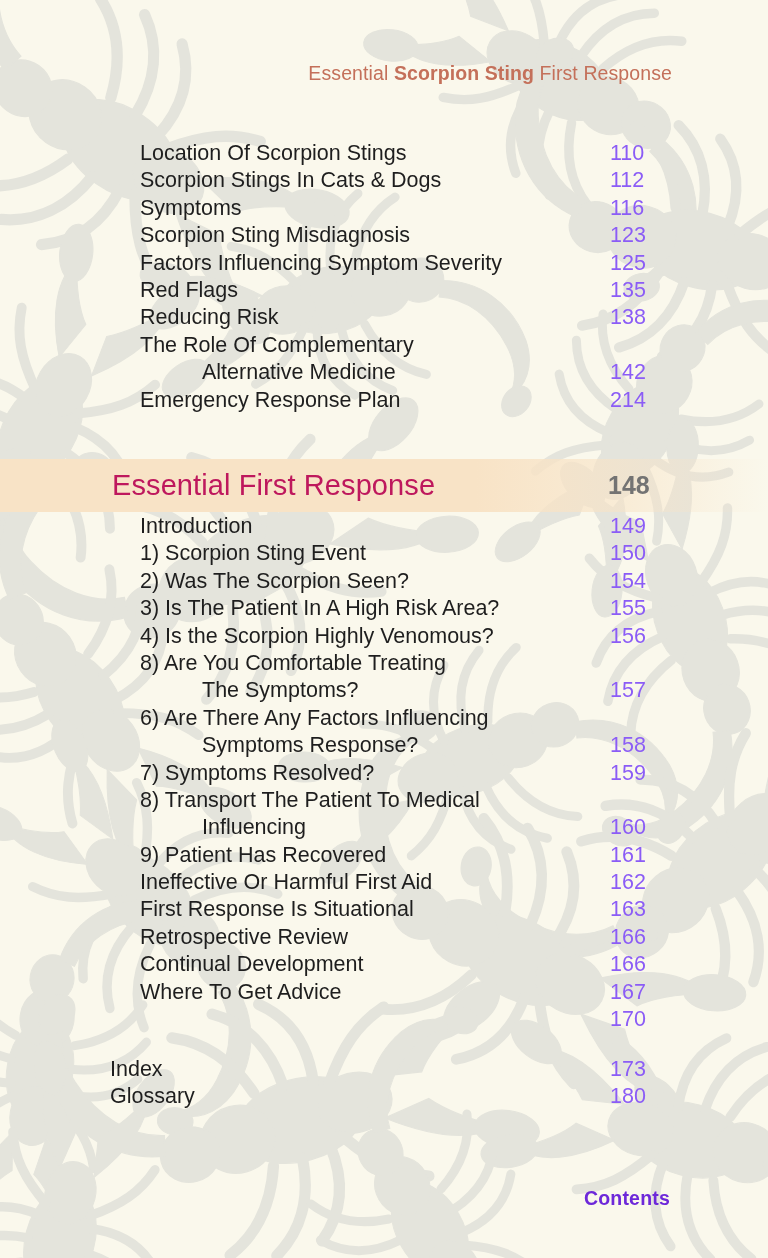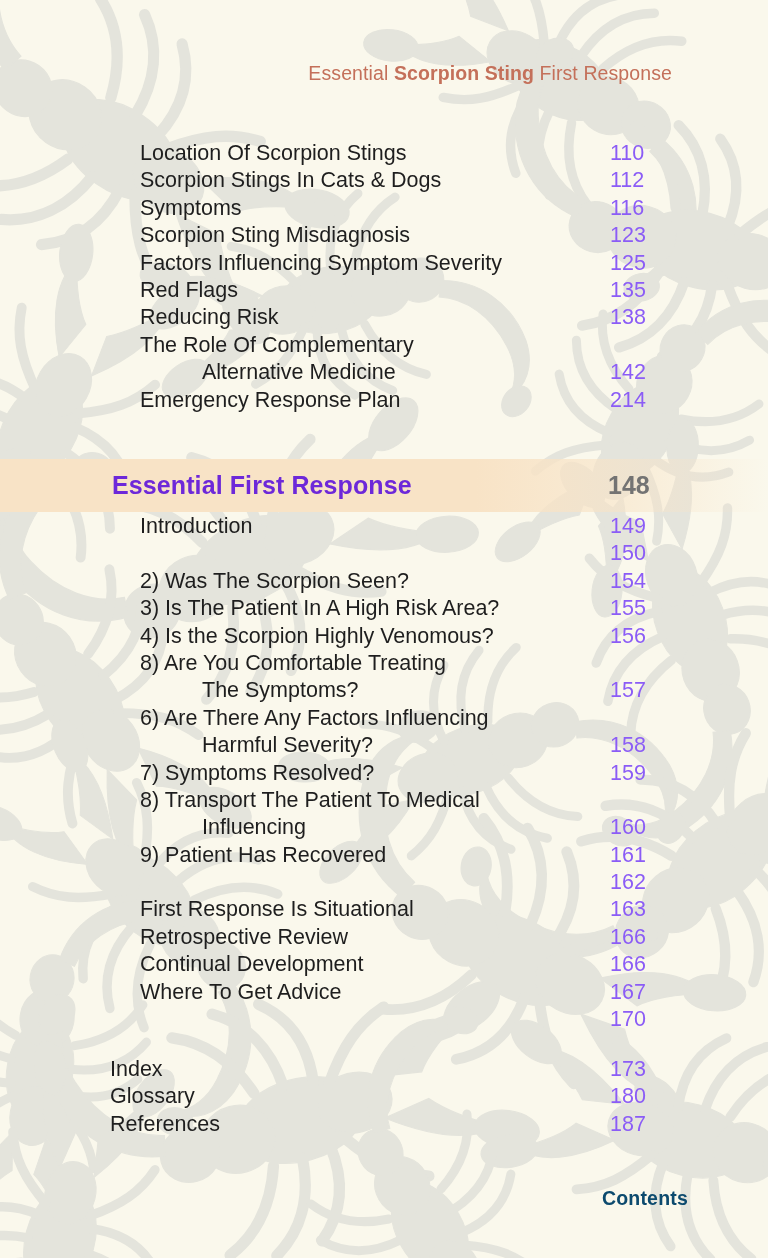--- a/index.html
+++ b/index.html
@@ -86,23 +86,23 @@
   #chapter-heading {
     position: absolute;
     left: 112px;
     top: 459px;
     width: 600px;
     height: 53px;
     line-height: 53px;
     z-index: 3;
   }
   #chapter-heading .ch-title {
-    font-size: 25px;
-    font-weight: bold;
-    color: #6d28d9;
+    font-size: 29px;
+    font-weight: normal;
+    color: #be185d;
     letter-spacing: .1px;
   }
   #chapter-heading .ch-page {
     position: absolute;
     left: 496px;
     top: 0;
     font-size: 25px;
     font-weight: bold;
     color: #737373;
   }
@@ -114,25 +114,25 @@
     position: absolute;
     left: 110px;
     top: 1056px;
     width: 560px;
   }
   #back-matter .toc-row .toc-page { left: 500px; }
 
   
   #footer-label {
     position: absolute;
-    right: 80px;
+    right: 98px;
     bottom: 48px;
     font-size: 19.5px;
     font-weight: bold;
-    color: #0c4a6e;
+    color: #6d28d9;
     letter-spacing: .2px;
   }
 </style>
 </head>
 <body>
 
 <svg id="bg-watermark" viewBox="0 0 768 1258" xmlns="http://www.w3.org/2000/svg" aria-hidden="true">
   <defs>
 
     <g id="scorpion">
@@ -208,41 +208,40 @@
       <div class="toc-row"><span class="toc-title">Emergency Response Plan</span><span class="toc-page">214</span></div>
     </div>
 
   <div id="chapter-heading">
     <span class="ch-title">Essential First Response</span>
     <span class="ch-page">148</span>
   </div>
 
   <div class="toc-block" id="toc-section-2">
       <div class="toc-row"><span class="toc-title">Introduction</span><span class="toc-page">149</span></div>
-      <div class="toc-row"><span class="toc-page">150</span></div>
+      <div class="toc-row"><span class="toc-title">1) Scorpion Sting Event</span><span class="toc-page">150</span></div>
       <div class="toc-row"><span class="toc-title">2) Was The Scorpion Seen?</span><span class="toc-page">154</span></div>
       <div class="toc-row"><span class="toc-title">3) Is The Patient In A High Risk Area?</span><span class="toc-page">155</span></div>
       <div class="toc-row"><span class="toc-title">4) Is the Scorpion Highly Venomous?</span><span class="toc-page">156</span></div>
       <div class="toc-row"><span class="toc-title">8) Are You Comfortable Treating</span></div>
       <div class="toc-row"><span class="toc-title indent">The Symptoms?</span><span class="toc-page">157</span></div>
       <div class="toc-row"><span class="toc-title">6) Are There Any Factors Influencing</span></div>
-      <div class="toc-row"><span class="toc-title indent">Harmful Severity?</span><span class="toc-page">158</span></div>
+      <div class="toc-row"><span class="toc-title indent">Symptoms Response?</span><span class="toc-page">158</span></div>
       <div class="toc-row"><span class="toc-title">7) Symptoms Resolved?</span><span class="toc-page">159</span></div>
       <div class="toc-row"><span class="toc-title">8) Transport The Patient To Medical</span></div>
       <div class="toc-row"><span class="toc-title indent">Influencing</span><span class="toc-page">160</span></div>
       <div class="toc-row"><span class="toc-title">9) Patient Has Recovered</span><span class="toc-page">161</span></div>
-      <div class="toc-row"><span class="toc-page">162</span></div>
+      <div class="toc-row"><span class="toc-title">Ineffective Or Harmful First Aid</span><span class="toc-page">162</span></div>
       <div class="toc-row"><span class="toc-title">First Response Is Situational</span><span class="toc-page">163</span></div>
       <div class="toc-row"><span class="toc-title">Retrospective Review</span><span class="toc-page">166</span></div>
       <div class="toc-row"><span class="toc-title">Continual Development</span><span class="toc-page">166</span></div>
       <div class="toc-row"><span class="toc-title">Where To Get Advice</span><span class="toc-page">167</span></div>
       <div class="toc-row"><span class="toc-page">170</span></div>
     </div>
 
   <div id="back-matter">
       <div class="toc-row"><span class="toc-title">Index</span><span class="toc-page">173</span></div>
       <div class="toc-row"><span class="toc-title">Glossary</span><span class="toc-page">180</span></div>
-      <div class="toc-row"><span class="toc-title">References</span><span class="toc-page">187</span></div>
     </div>
 
   <div id="footer-label">Contents</div>
 
 </div>
 
 </body></html>

